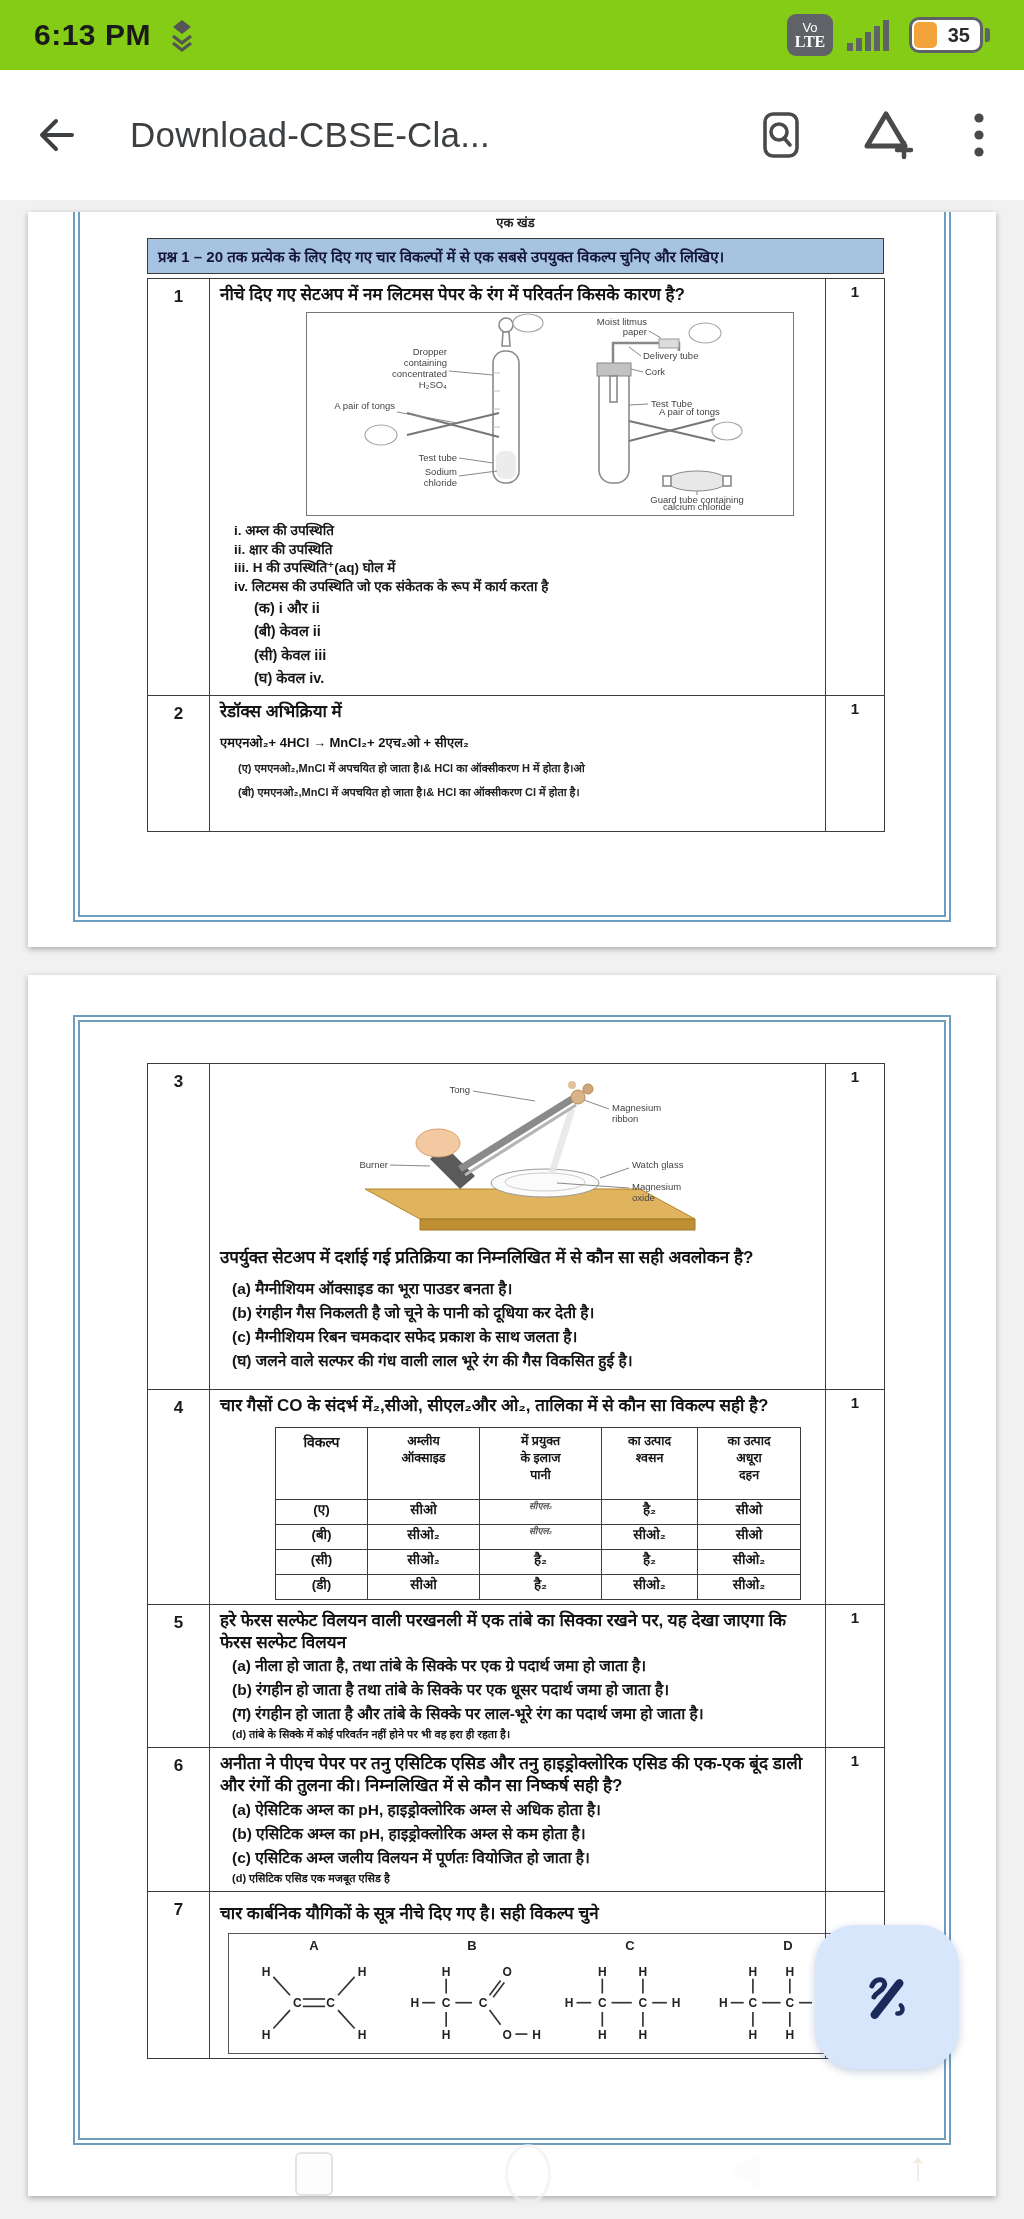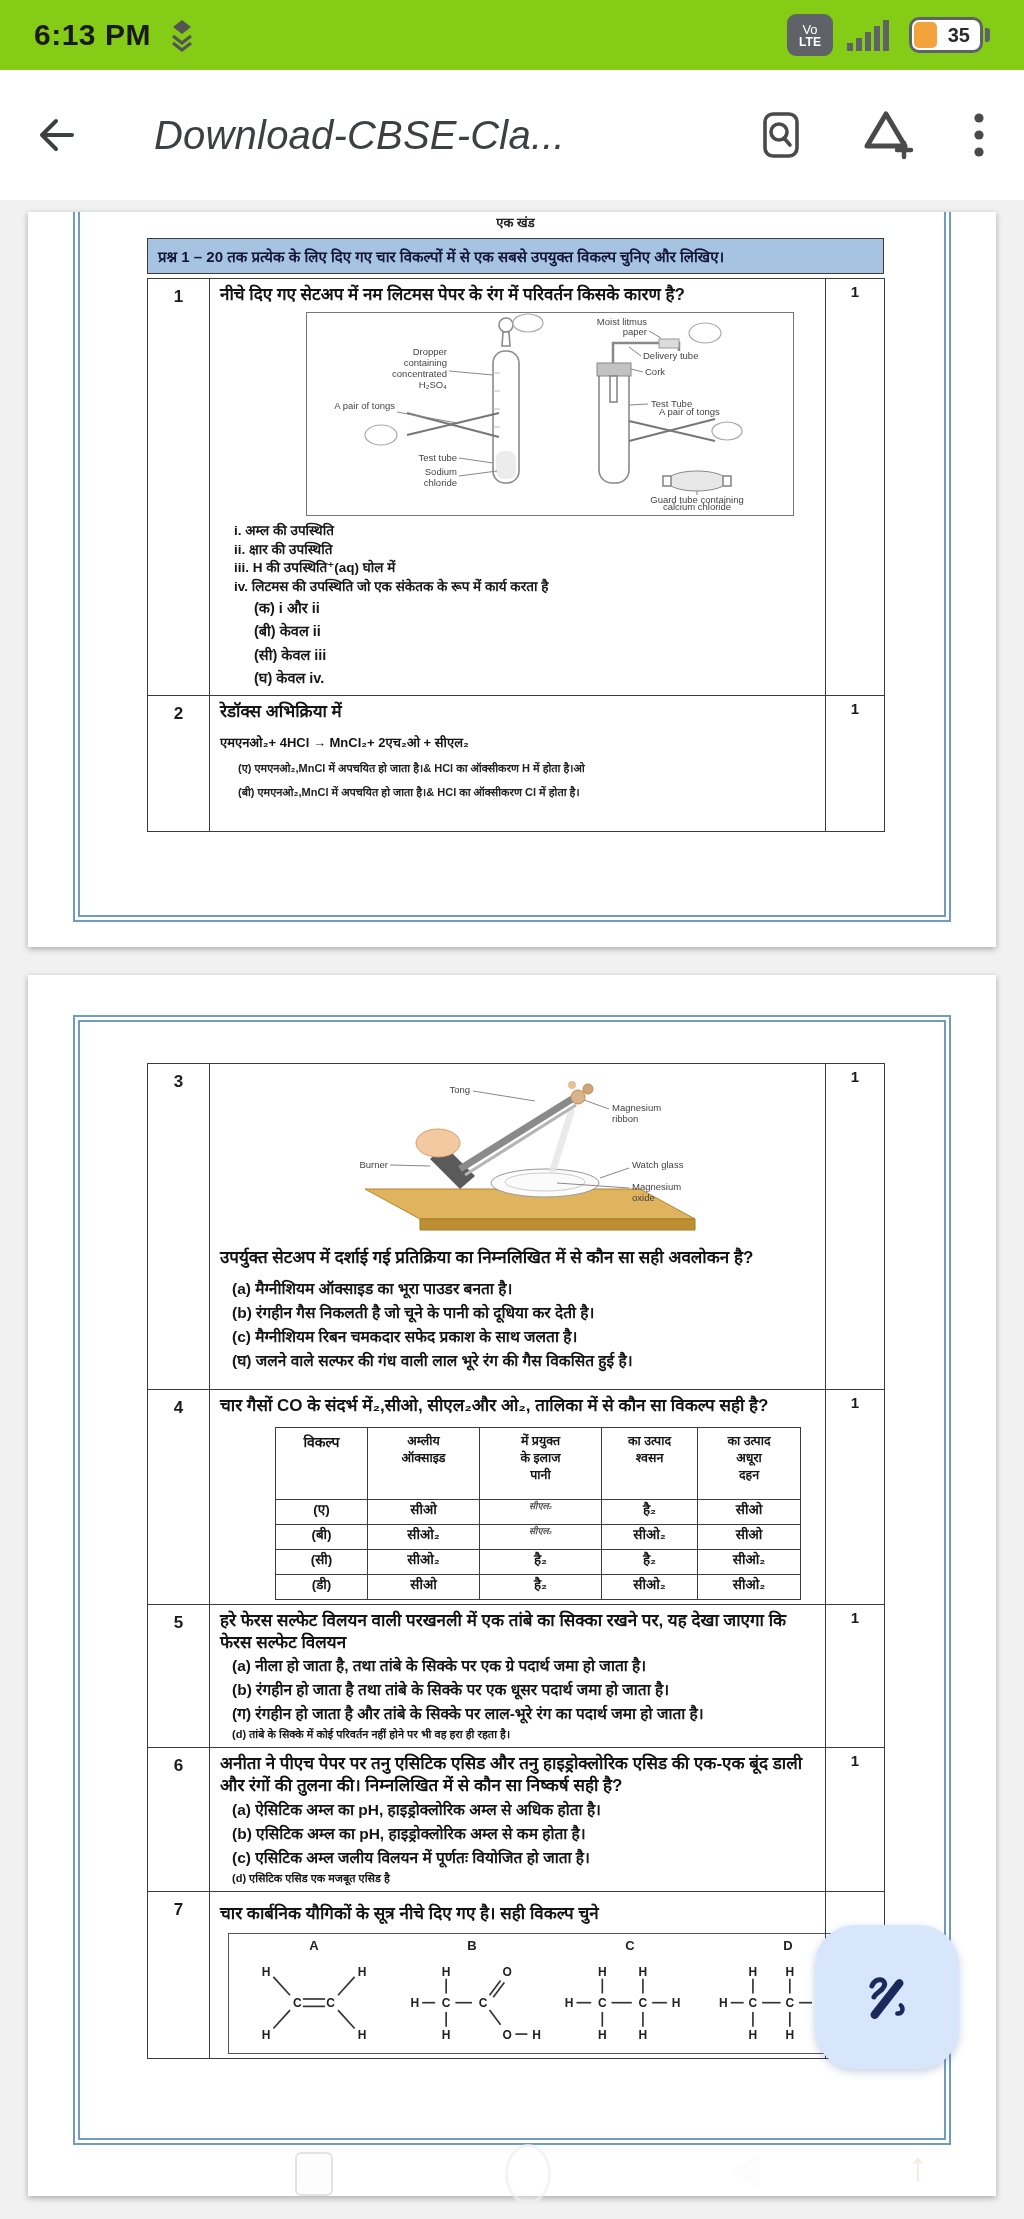--- a/index.html
+++ b/index.html
@@ -9,33 +9,33 @@
 
   
   .status-bar{position:absolute;top:0;left:0;right:0;height:70px;background:#84cc16;
     display:flex;align-items:center;justify-content:space-between;padding:0 34px;box-sizing:border-box;}
   .sb-left{display:flex;align-items:center;gap:14px;}
   .sb-time{font-size:30px;font-weight:bold;color:#1a1a1a;letter-spacing:.5px;}
   .sb-right{display:flex;align-items:center;gap:12px;}
   .volte{width:46px;height:42px;border-radius:9px;background:#5f6368;color:#fff;
     display:flex;flex-direction:column;align-items:center;justify-content:center;line-height:1;}
   .volte span:first-child{font-size:13px;font-weight:normal;}
-  .volte span:last-child{font-size:12px;font-weight:bold;}
+  .volte span:last-child{font-size:16px;font-weight:bold;font-family:Liberation Serif, serif;}
   .battery{display:flex;align-items:center;}
   .battery-body{position:relative;width:74px;height:36px;border:3.5px solid #5f6368;border-radius:10px;
     display:flex;align-items:center;justify-content:flex-end;box-sizing:border-box;background:#fff;overflow:hidden;}
   .battery-fill{position:absolute;left:2px;top:2px;bottom:2px;border-radius:5px;background:#f2a33c;}
   .battery-num{position:relative;font-size:20px;font-weight:bold;color:#2b2b2b;padding-right:10px;}
   .battery-cap{width:5px;height:14px;background:#5f6368;border-radius:0 3px 3px 0;margin-left:2px;}
 
   
   .app-bar{position:absolute;top:70px;left:0;right:0;height:130px;background:#fff;
     display:flex;align-items:center;padding:0 30px;box-sizing:border-box;}
   .icon-btn{background:none;border:none;padding:0;margin:0;cursor:pointer;display:flex;align-items:center;justify-content:center;}
-  .app-title{flex:0 0 auto;font-size:40px;color:#3c4043;margin-left:76px;letter-spacing:.2px;font-style:italic;}
+  .app-title{flex:0 0 auto;font-size:35px;color:#3c4043;margin-left:52px;letter-spacing:.2px;}
   .app-bar .spacer{flex:1;}
   .app-bar .right-icons{display:flex;align-items:center;gap:56px;margin-right:8px;}
 
   
   .viewer{position:absolute;top:200px;left:0;right:0;bottom:0;background:#f1f1f1;}
   .page{position:absolute;left:28px;width:968px;background:#fff;box-shadow:0 2px 6px rgba(0,0,0,.3);overflow:hidden;}
   .page1{top:12px;height:735px;}
   .page2{top:775px;height:1221px;}
   .page-frame{position:absolute;left:50px;right:50px;border:2px solid #6f9dc0;outline:2px solid #6f9dc0;outline-offset:3px;}
   .pf1{top:-12px;bottom:30px;}

